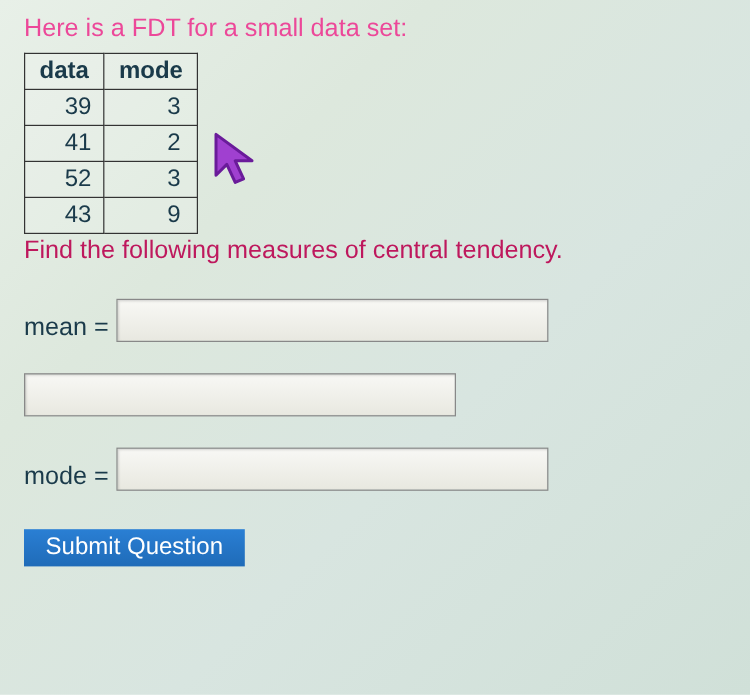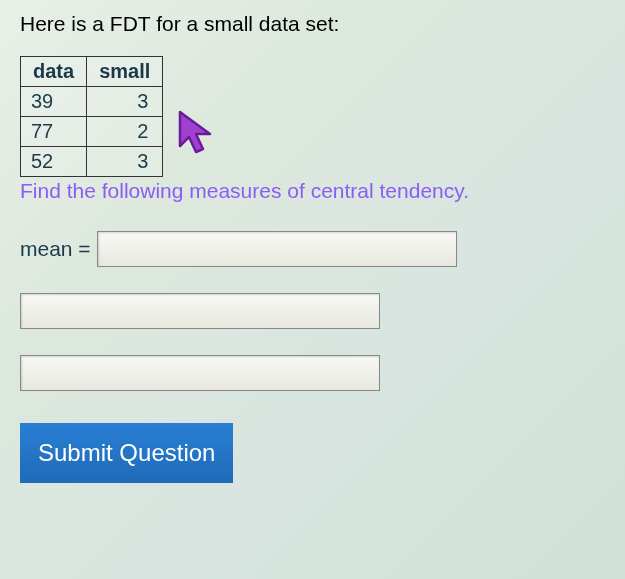--- a/index.html
+++ b/index.html
@@ -8,50 +8,50 @@
       height: 579px;
       background: linear-gradient(135deg, #e8f0e8 0%, #dde8dd 30%, #d8e5e0 60%, #d0e0d8 100%);
       font-family: Verdana, Geneva, sans-serif;
       color: #1a3a4a;
       padding: 12px 20px;
       position: relative;
       overflow: hidden;
     }
     .intro {
       font-size: 21px;
-      margin-bottom: 20px;
-      color: #000000;
+      margin-bottom: 8px;
+      color: #ec4899;
     }
     table.fdt {
       border-collapse: collapse;
       margin-bottom: 2px;
     }
     table.fdt th, table.fdt td {
       border: 1.5px solid #333;
       padding: 3px 10px;
       font-size: 20px;
-      text-align: left;
+      text-align: right;
       background: rgba(255,255,255,0.15);
     }
     table.fdt th {
       font-weight: bold;
       padding: 3px 12px;
     }
     table.fdt th:first-child { min-width: 62px; }
     table.fdt th:last-child { min-width: 58px; }
     table.fdt td:last-child { text-align: right; padding-right: 14px; }
     .instruction {
       font-size: 21px;
       margin-top: 1px;
       margin-bottom: 28px;
-      color: #8b5cf6;
+      color: #be185d;
     }
     .field-row {
       display: flex;
-      align-items: center;
+      align-items: flex-end;
       margin-bottom: 26px;
     }
     .field-label {
       font-size: 21px;
       color: #1a3a4a;
       margin-right: 6px;
       white-space: nowrap;
     }
     .field-input {
       height: 36px;
@@ -59,22 +59,22 @@
       border: 1.5px solid #888;
       background: linear-gradient(#f8f8f5, #e8e8e0);
       box-shadow: inset 1px 1px 2px rgba(0,0,0,0.15);
       font-size: 18px;
       padding: 4px 8px;
     }
     .submit-btn {
       background: linear-gradient(#2a7fd4, #1f6bb8);
       color: #fff;
       border: none;
-      padding: 16px 18px;
-      font-size: 24px;
+      padding: 4px 18px;
+      font-size: 20px;
       font-family: inherit;
       cursor: pointer;
       margin-top: 6px;
     }
     .cursor {
       position: absolute;
       left: 176px;
       top: 108px;
       pointer-events: none;
     }
@@ -83,51 +83,56 @@
 <body>
 
 
 
 <div class="intro">Here is a FDT for a small data set:</div>
 
 <table class="fdt">
   <thead>
     <tr>
       <th>data</th>
-      <th>small</th>
+      <th>mode</th>
     </tr>
   </thead>
   <tbody>
     <tr>
       <td>39</td>
       <td>3</td>
     </tr>
     <tr>
-      <td>77</td>
+      <td>41</td>
       <td>2</td>
     </tr>
     <tr>
       <td>52</td>
       <td>3</td>
+    </tr>
+    <tr>
+      <td>43</td>
+      <td>9</td>
     </tr>
   </tbody>
 </table>
 
 <div class="instruction">Find the following measures of central tendency.</div>
 
 <div class="field-row">
   <span class="field-label">mean =</span>
   <input class="field-input" type="text" value="" style="">
 </div>
 
 <div class="field-row">
   <input class="field-input" type="text" value="" style="">
 </div>
 
 <div class="field-row">
+  <span class="field-label">mode =</span>
   <input class="field-input" type="text" value="" style="">
 </div>
 
 <button class="submit-btn">Submit Question</button>
 
 <svg class="cursor" width="48" height="52" viewBox="0 0 48 52">
   <path d="M4 4 L4 38 L13 29 L20 44 L27 41 L20 26 L34 26 Z" fill="#a040d0" stroke="#6a1b9a" stroke-width="2.5" stroke-linejoin="round"></path>
 </svg>
 
 

